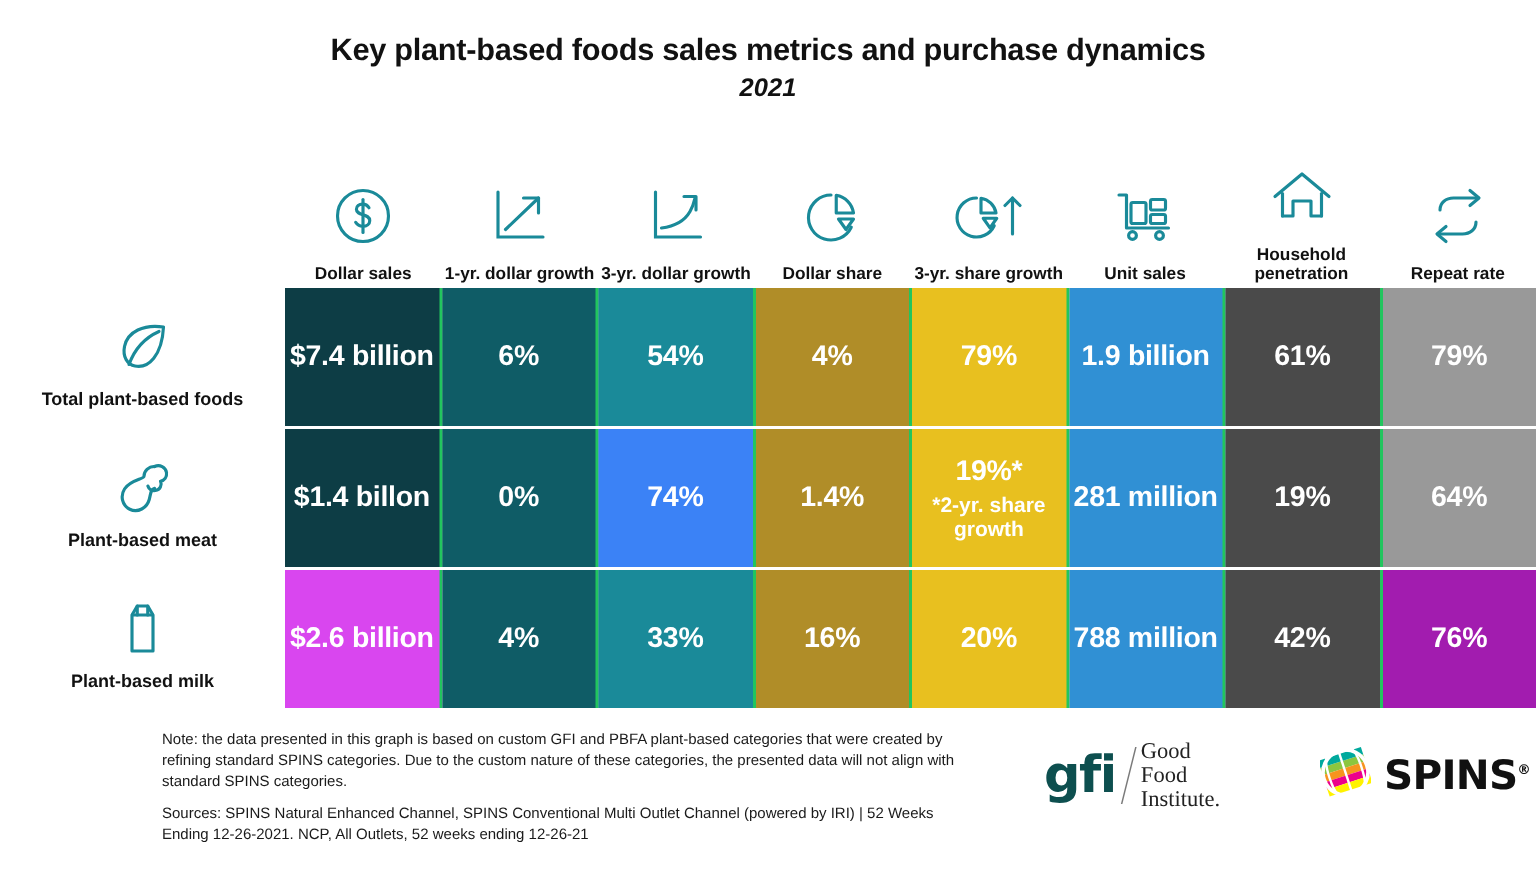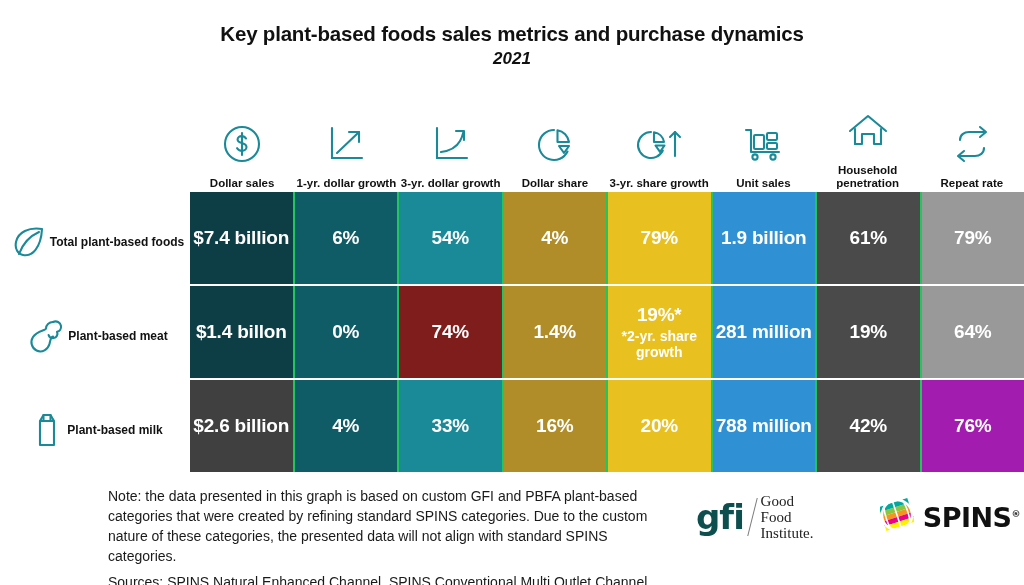--- a/index.html
+++ b/index.html
@@ -23,21 +23,21 @@
     font-size:17px;font-style:italic;font-weight:bold;color:#111111;margin-top:3px;
   }
 
   
   .matrix{
     position:absolute;left:0;top:92px;width:1024px;
   }
   .row{display:flex;align-items:stretch;}
   .rowlabel{
     width:190px;flex:0 0 190px;
-    display:flex;flex-direction:row;align-items:center;justify-content:center;
+    display:flex;flex-direction:column;align-items:center;justify-content:center;
     text-align:center;
   }
   .cellwrap{flex:1 1 0;display:flex;}
 
   
   .head-row{height:100px;}
   .head-cell{
     flex:1 1 0;
     display:flex;flex-direction:column;align-items:center;justify-content:flex-end;
     text-align:center;padding-bottom:2px;
@@ -71,21 +71,21 @@
     font-size:12px;font-weight:bold;color:#111111;line-height:1.15;margin-top:9px;
   }
 
   
   .footer{
     position:absolute;left:108px;top:487px;width:910px;
     display:flex;align-items:flex-start;
   }
   .notes{width:540px;flex:0 0 540px;}
   .note-p{
-    font-size:14px;line-height:1.42;color:#1a1a1a;margin:0 0 6px 0;
+    font-size:10px;line-height:1.42;color:#1a1a1a;margin:0 0 6px 0;
   }
   .note-p:last-child{margin-bottom:0;}
 
   .logos{
     flex:1 1 auto;display:flex;align-items:center;justify-content:flex-start;
     gap:66px;padding-left:48px;padding-top:6px;
   }
   .gfi{display:flex;align-items:center;gap:8px;}
   .gfi-mark{
     font-size:34px;font-weight:bold;color:#0d4f4f;line-height:1;
@@ -265,21 +265,21 @@
         </div>
         <div class="rl-label">Plant-based meat</div>
       </div>
       <div class="cellwrap">
         <div class="cell" style="background:#0d3d45">
           <div class="cell-value">$1.4 billon</div>
         </div>
         <div class="cell" style="background:#0f5c66">
           <div class="cell-value">0%</div>
         </div>
-        <div class="cell" style="background:#7f1d1d">
+        <div class="cell" style="background:#3b82f6">
           <div class="cell-value">74%</div>
         </div>
         <div class="cell" style="background:#b08d28">
           <div class="cell-value">1.4%</div>
         </div>
         <div class="cell" style="background:#e8c01f">
           <div class="cell-value">19%*</div>
           <div class="cell-note">*2-yr. share growth</div>
         </div>
         <div class="cell" style="background:#3090d4">
@@ -300,21 +300,21 @@
           <svg width="40" height="42" viewBox="0 0 40 42" fill="none" stroke="#1a8a99" stroke-width="2.1">
             <path d="M13 13h14v24H13z" stroke-linejoin="round"></path>
             <path d="M13 13l3.5-6h7l3.5 6" stroke-linejoin="round"></path>
             <path d="M16.5 7v6" stroke-linecap="round"></path>
             <path d="M23.5 7v6" stroke-linecap="round"></path>
           </svg>
         </div>
         <div class="rl-label">Plant-based milk</div>
       </div>
       <div class="cellwrap">
-        <div class="cell" style="background:#404040">
+        <div class="cell" style="background:#d946ef">
           <div class="cell-value">$2.6 billion</div>
         </div>
         <div class="cell" style="background:#0f5c66">
           <div class="cell-value">4%</div>
         </div>
         <div class="cell" style="background:#1a8a99">
           <div class="cell-value">33%</div>
         </div>
         <div class="cell" style="background:#b08d28">
           <div class="cell-value">16%</div>

